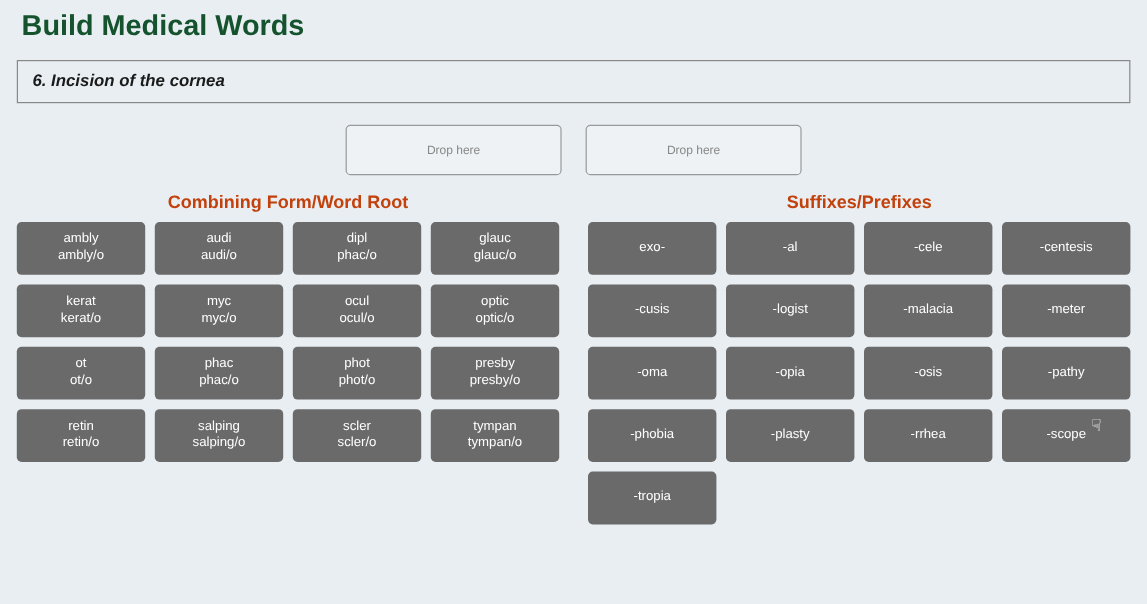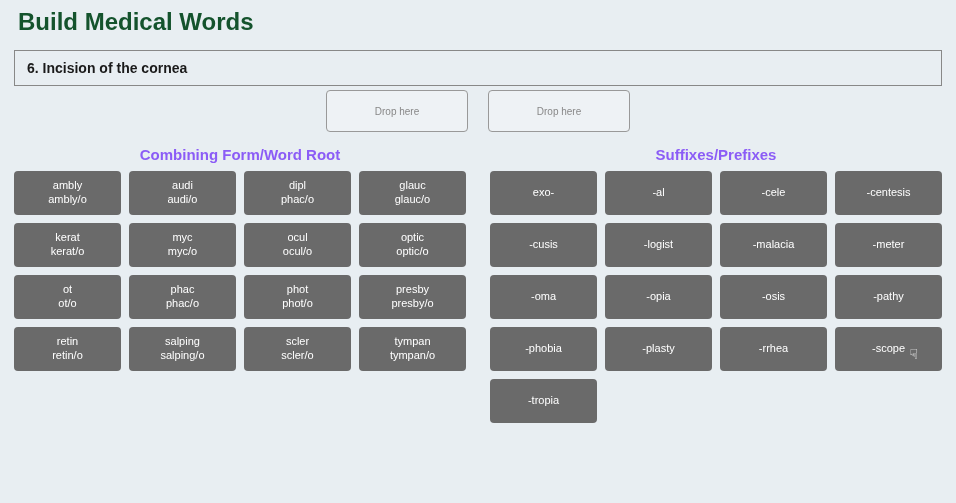--- a/index.html
+++ b/index.html
@@ -19,56 +19,57 @@
       font-size: 24px;
       font-weight: bold;
       color: #14532d;
       margin-bottom: 14px;
       margin-left: 4px;
     }
     .question-box {
       border: 1px solid #888;
       background: #e8eef2;
       padding: 8px 12px;
-      margin-bottom: 4px;
+      margin-bottom: 18px;
+      font-style: italic;
     }
     .question-text {
       font-size: 14px;
       font-weight: bold;
       color: #1a1a1a;
     }
     .drop-row {
       display: flex;
       justify-content: center;
       gap: 20px;
       margin-bottom: 14px;
     }
     .drop-zone {
-      width: 142px;
+      width: 180px;
       height: 42px;
       border: 1px solid #999;
       border-radius: 4px;
       background: #eef2f5;
       display: flex;
       align-items: center;
       justify-content: center;
       font-size: 10px;
       color: #888;
     }
     .columns {
       display: flex;
       gap: 24px;
     }
     .col {
       flex: 1;
     }
     .col-header {
       font-size: 15px;
       font-weight: bold;
-      color: #8b5cf6;
+      color: #c2410c;
       text-align: center;
       margin-bottom: 8px;
     }
     .tile-grid {
       display: grid;
       grid-template-columns: repeat(4, 1fr);
       gap: 8px;
     }
     .tile {
       background: #6a6a6a;

